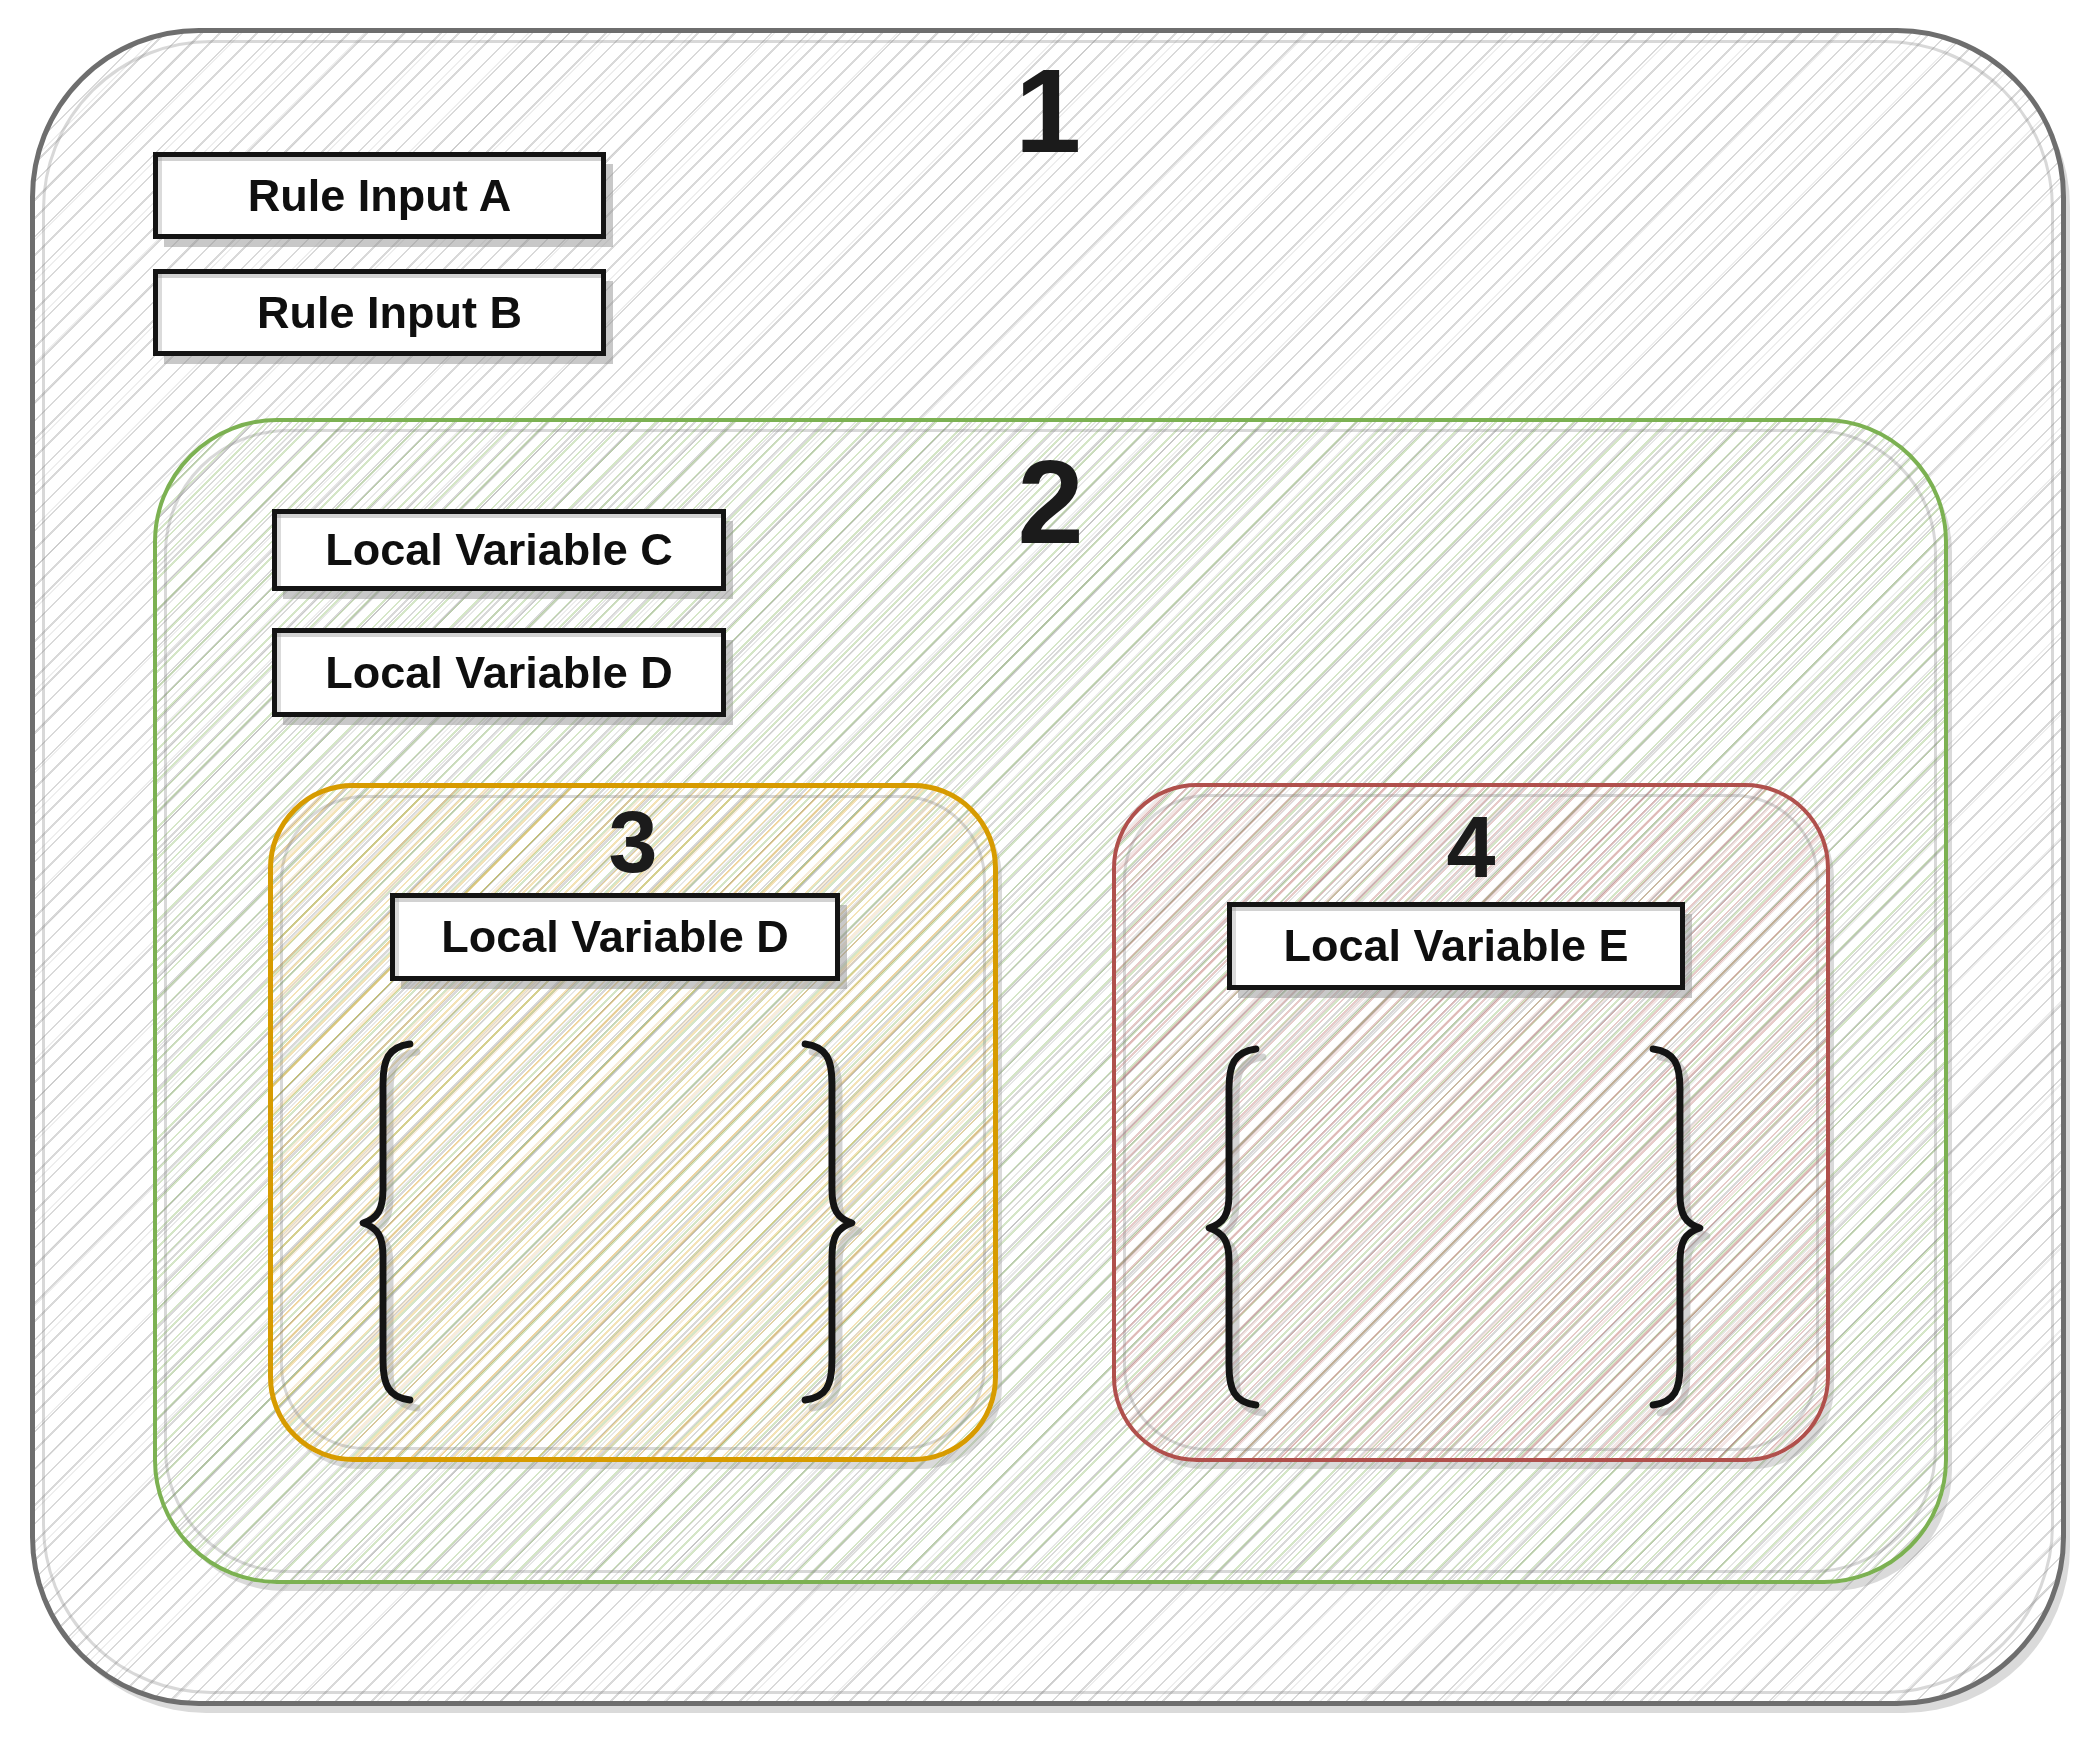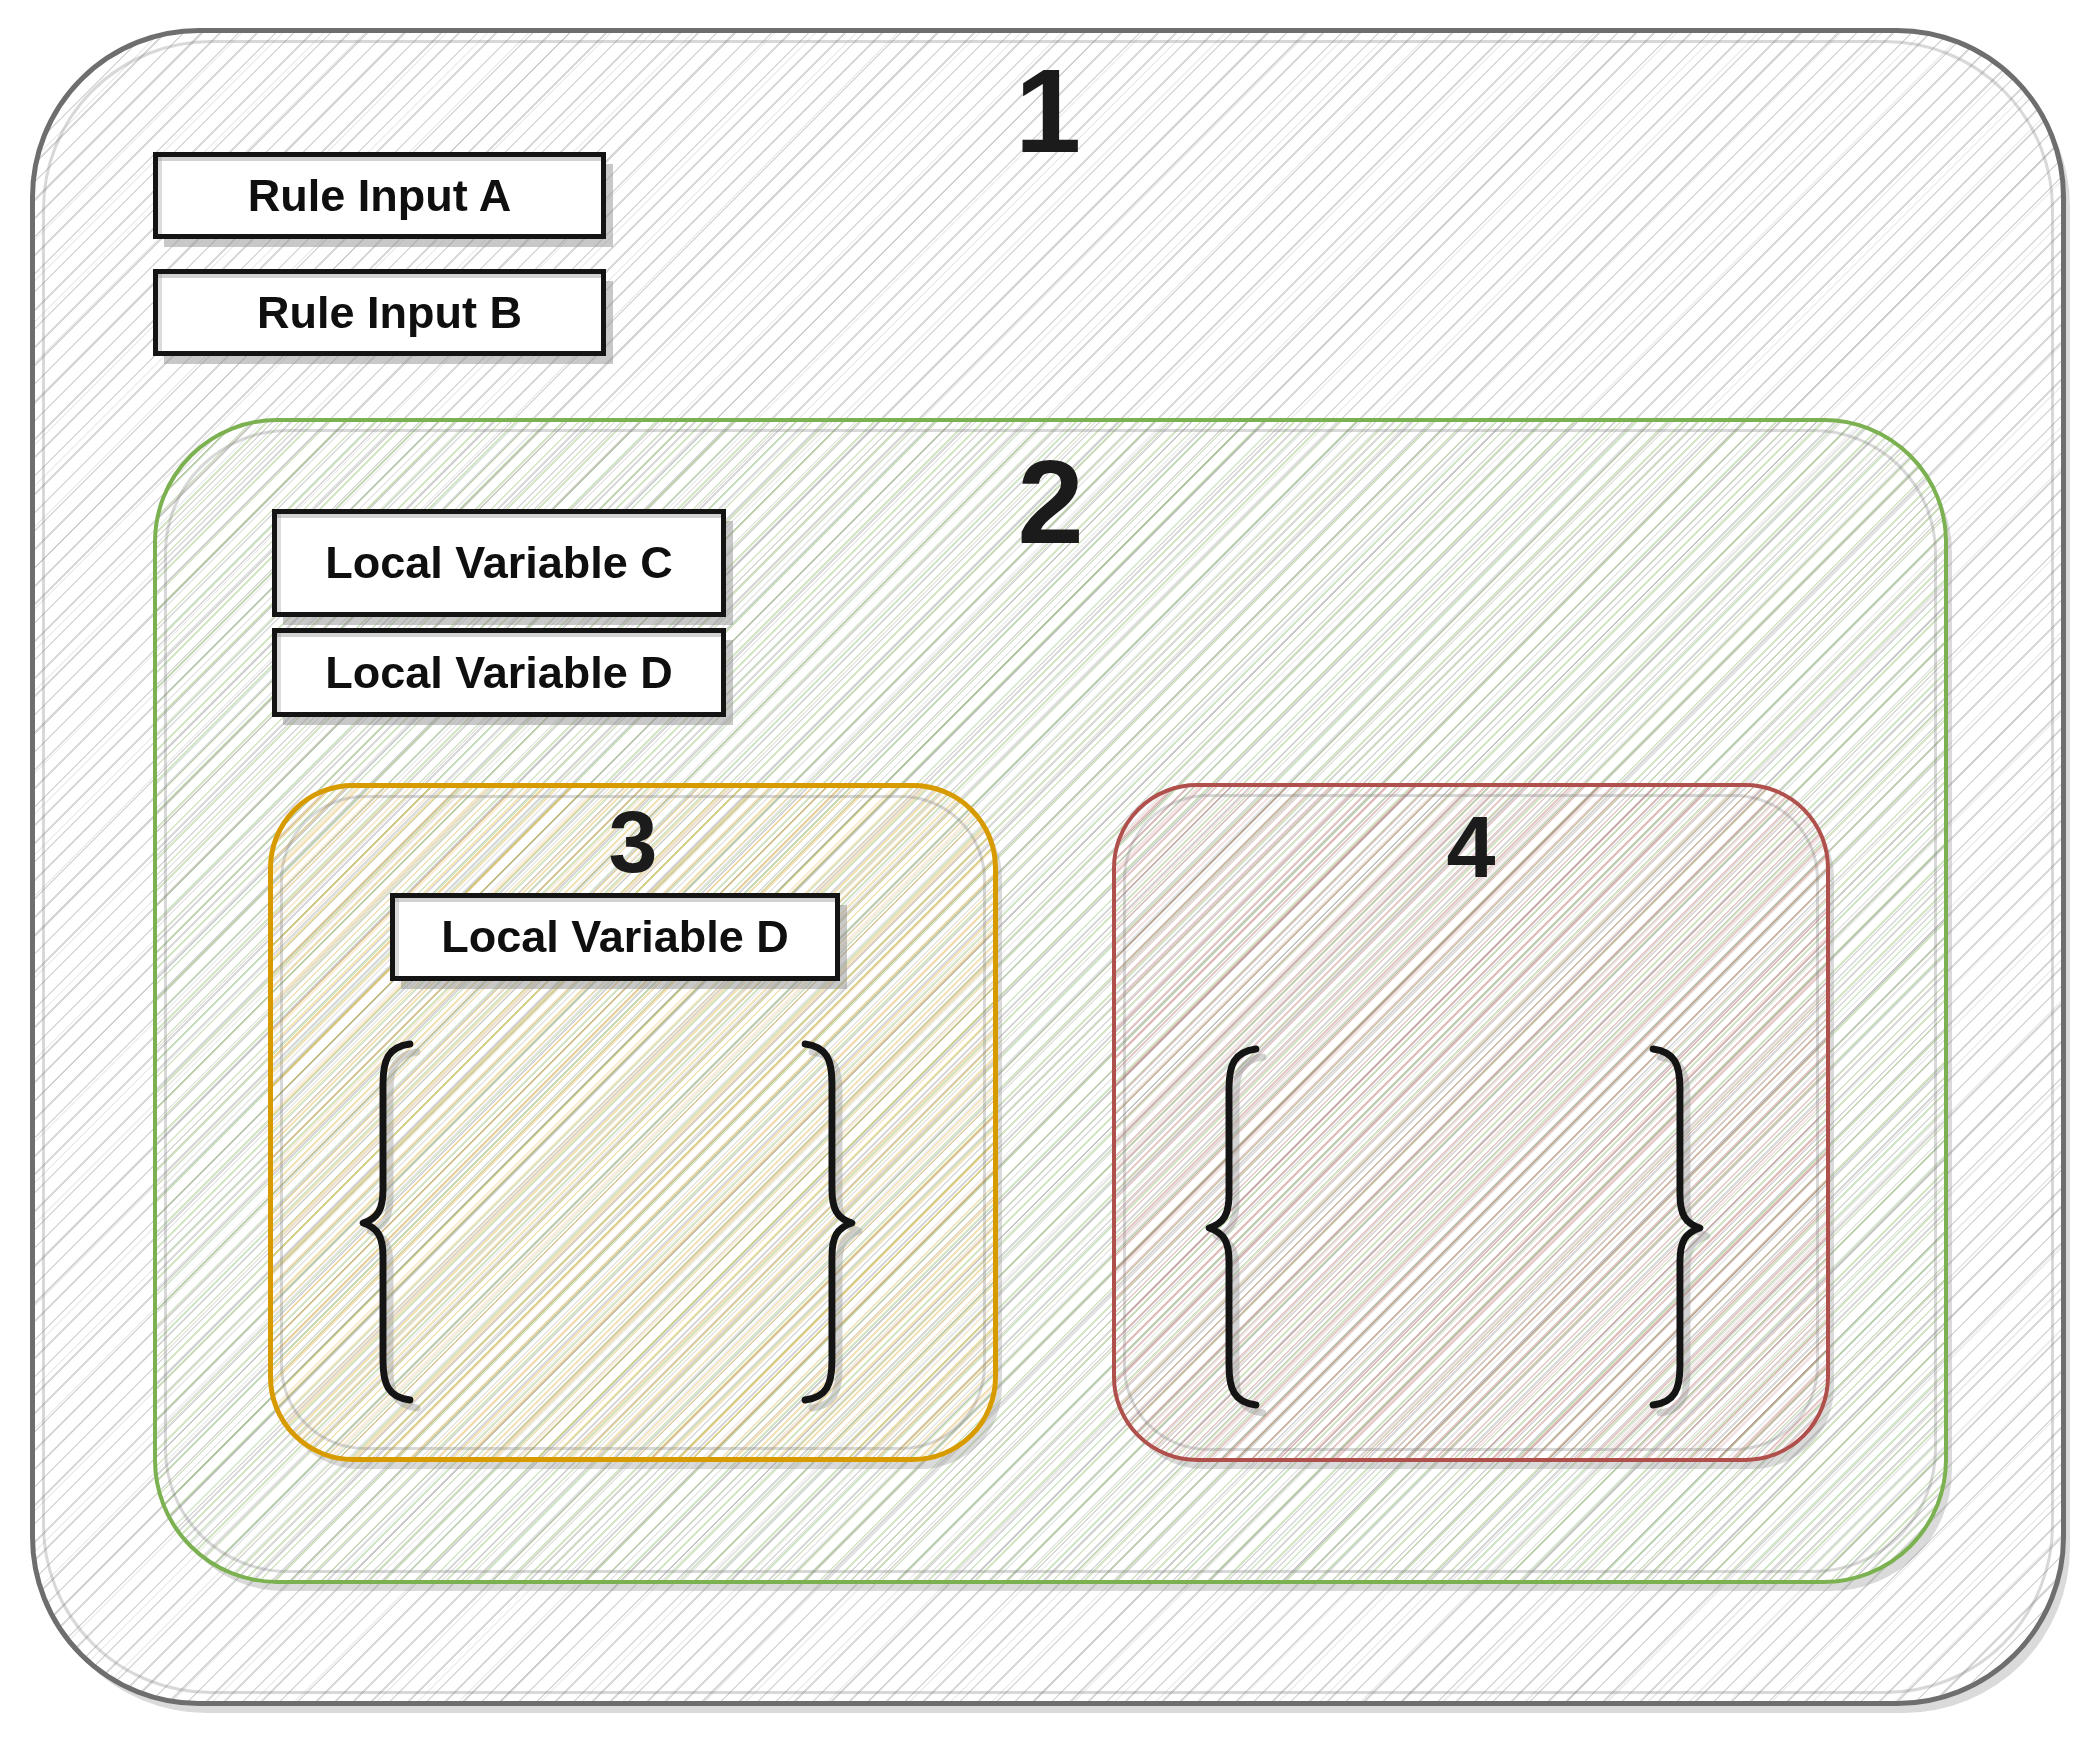--- a/index.html
+++ b/index.html
@@ -89,40 +89,41 @@
   <div class="box scope box1">
     <div class="num num-lg" style="top:18px;">1</div>
 
     <div class="label-box" style="left:118px; top:119px; width:453px; height:87px;">Rule Input A</div>
 
     <div class="label-box" style="left:118px; top:236px; width:453px; height:87px;padding-left:20px;">Rule Input B</div>
 
     <div class="box scope box2">
       <div class="num num-lg" style="top:20px;">2</div>
 
-      <div class="label-box" style="left:115px; top:87px; width:454px; height:108px;">Local Variable C</div>
+      <div class="label-box" style="left:115px; top:87px; width:454px; height:82px;">Local Variable C</div>
 
       <div class="label-box" style="left:115px; top:206px; width:454px; height:89px;">Local Variable D</div>
 
       <div class="box scope box3">
         <div class="num num-sm" style="top:10px;">3</div>
 
         <div class="label-box" style="left:117px; top:105px; width:450px; height:88px;">Local Variable D</div>
 
         <svg class="brace" style="left:79px; top:250px;" viewBox="0 0 70 370" aria-hidden="true">
           <path d="M 58 6 C 36 9, 31 22, 31 46 L 31 152 C 31 172, 26 181, 11 186 C 26 191, 31 200, 31 220 L 31 324 C 31 348, 36 361, 58 364"></path>
         </svg>
         <svg class="brace" style="left:520px; top:250px;" viewBox="0 0 70 370" aria-hidden="true">
           <path d="M 12 6 C 34 9, 39 22, 39 46 L 39 152 C 39 172, 44 181, 59 186 C 44 191, 39 200, 39 220 L 39 324 C 39 348, 34 361, 12 364"></path>
         </svg>
       </div>
 
       <div class="box scope box4">
         <div class="num num-sm" style="top:16px;">4</div>
 
+        <div class="label-box" style="left:111px; top:115px; width:458px; height:88px;">Local Variable E</div>
 
         <svg class="brace" style="left:82px; top:256px;" viewBox="0 0 70 370" aria-hidden="true">
           <path d="M 58 6 C 36 9, 31 22, 31 46 L 31 152 C 31 172, 26 181, 11 186 C 26 191, 31 200, 31 220 L 31 324 C 31 348, 36 361, 58 364"></path>
         </svg>
         <svg class="brace" style="left:525px; top:256px;" viewBox="0 0 70 370" aria-hidden="true">
           <path d="M 12 6 C 34 9, 39 22, 39 46 L 39 152 C 39 172, 44 181, 59 186 C 44 191, 39 200, 39 220 L 39 324 C 39 348, 34 361, 12 364"></path>
         </svg>
       </div>
     </div>
   </div>

